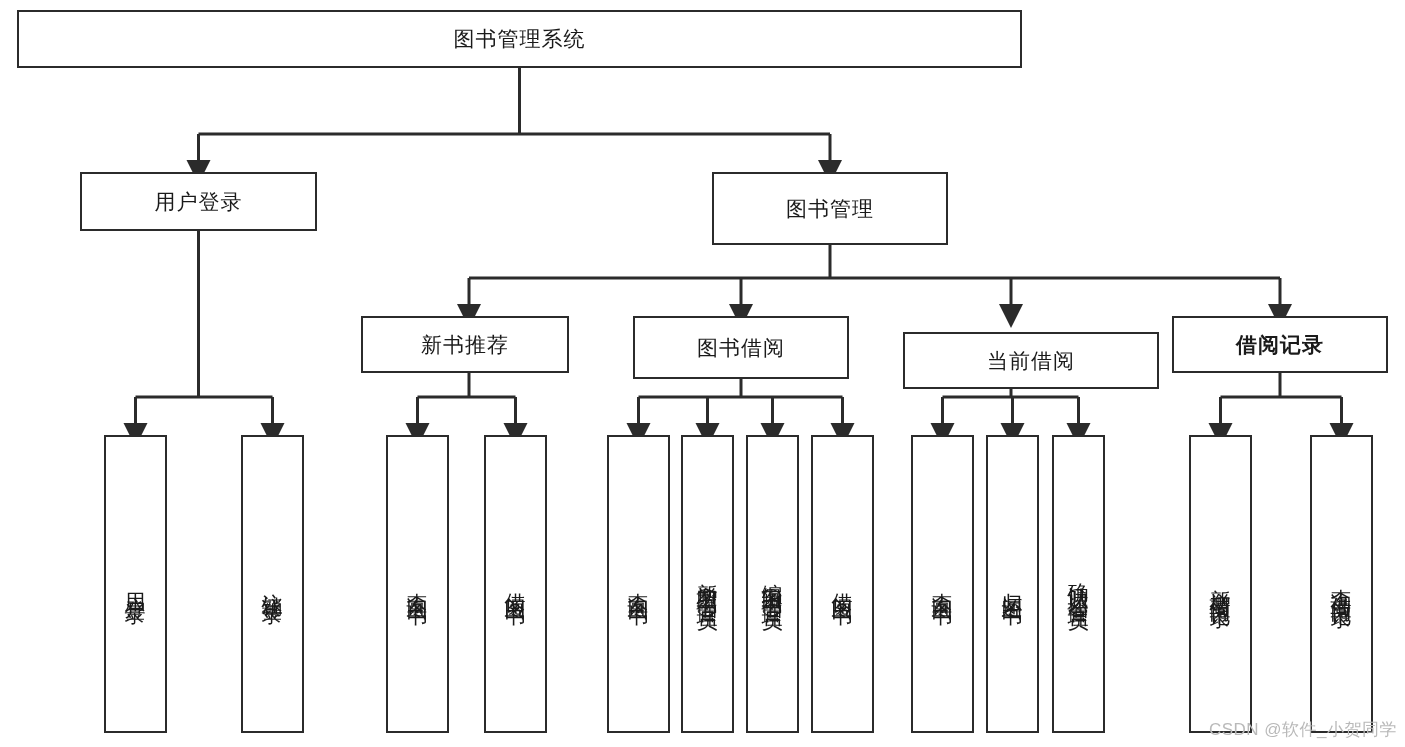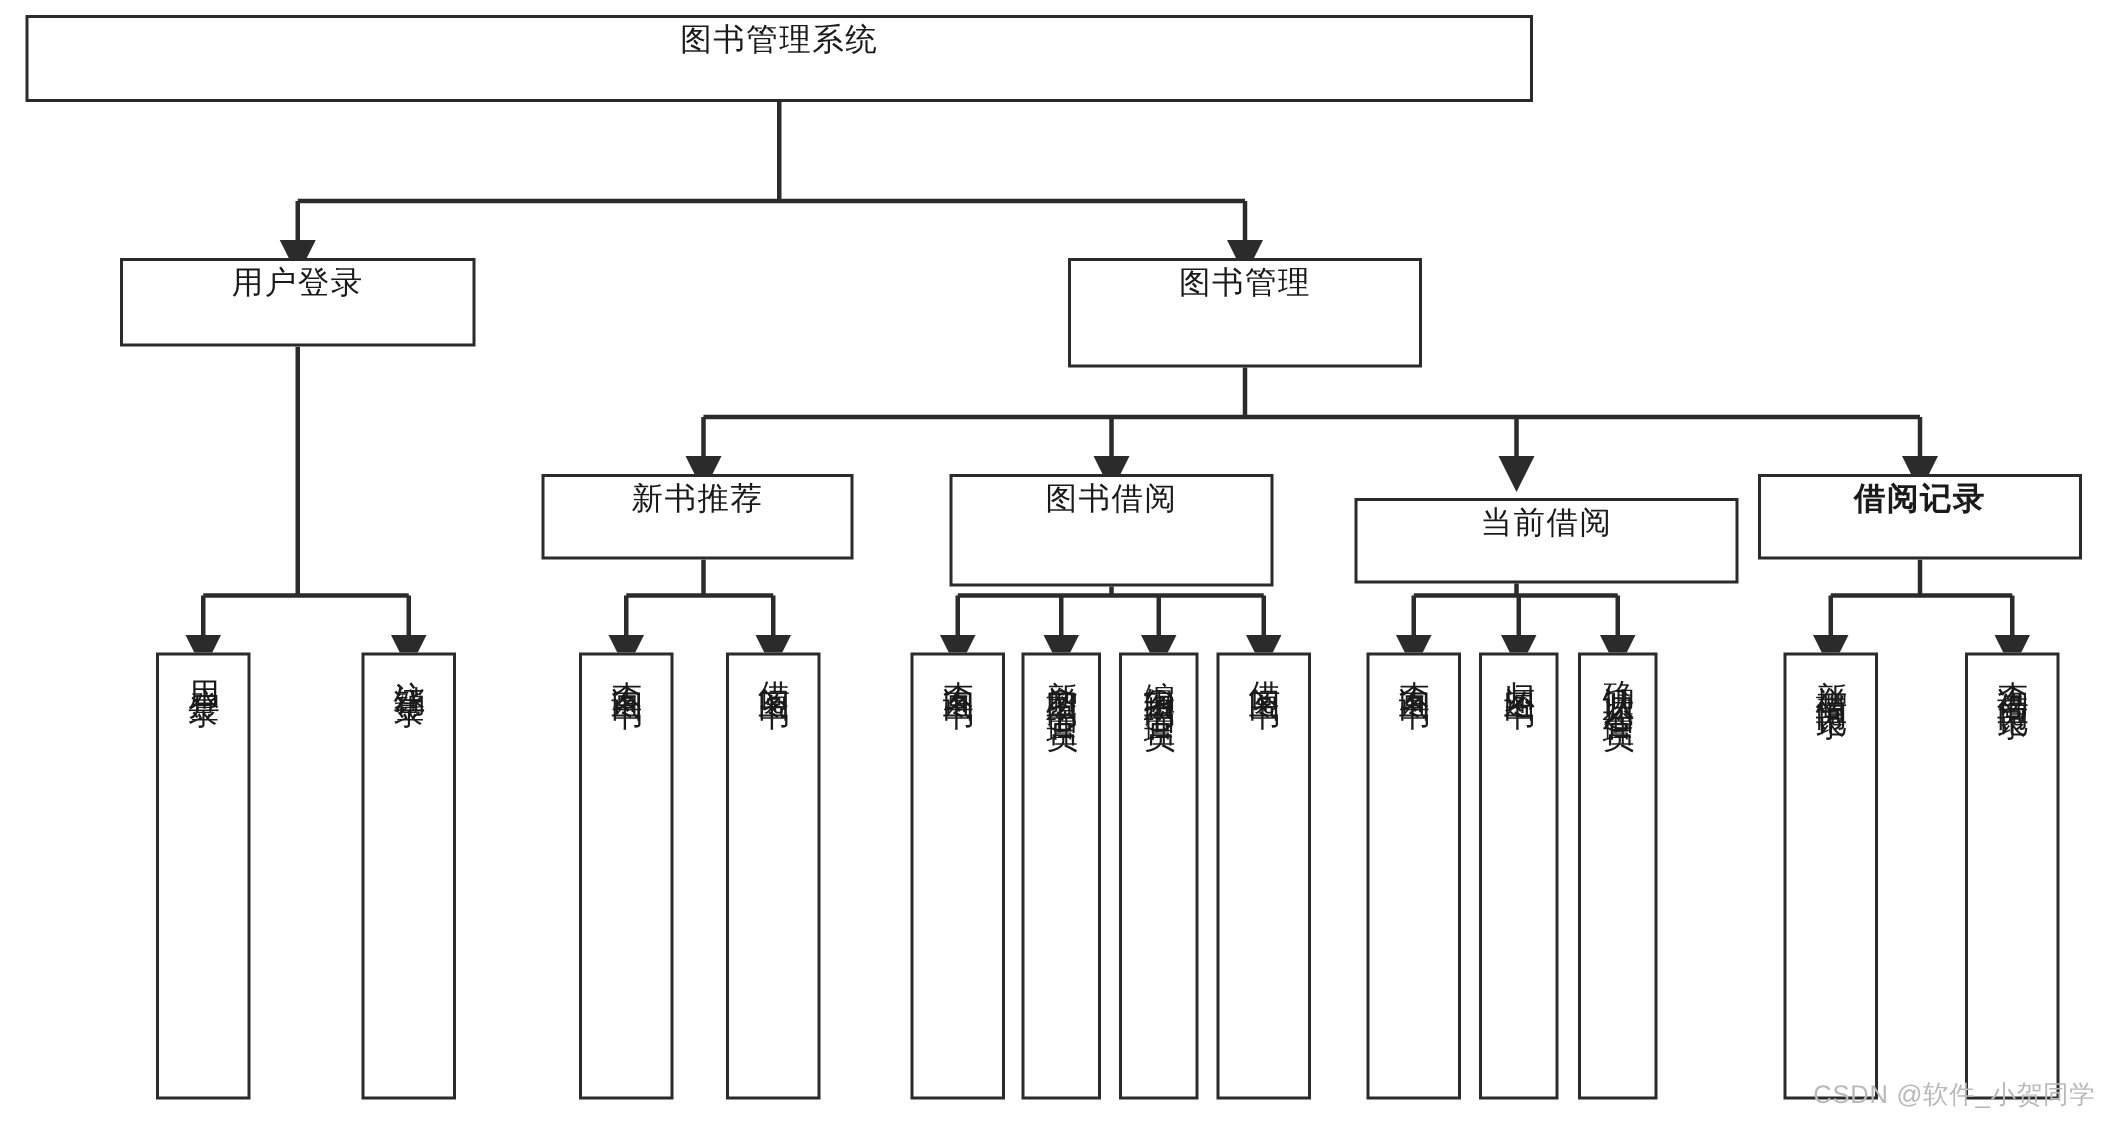--- a/index.html
+++ b/index.html
@@ -24,21 +24,21 @@
     width: 1405px;
     height: 747px;
     pointer-events: none;
   }
   .node {
     position: absolute;
     box-sizing: border-box;
     background: #ffffff;
     border: 2px solid #2b2b2b;
     display: flex;
-    align-items: flex-start;
+    align-items: center;
     justify-content: center;
     color: #1a1a1a;
   }
   .node.horiz {
     font-size: 21px;
     letter-spacing: 1px;
   }
   .node.leaf {
     font-size: 21px;
   }
@@ -114,21 +114,21 @@
       </div>
       <div class="node horiz" style="left: 80px; top: 172px; width: 237px; height: 59px;">
         <span>用户登录</span>
       </div>
       <div class="node horiz" style="left: 712px; top: 172px; width: 236px; height: 73px;">
         <span>图书管理</span>
       </div>
       <div class="node horiz" style="left: 361px; top: 316px; width: 208px; height: 57px;">
         <span>新书推荐</span>
       </div>
-      <div class="node horiz" style="left: 633px; top: 316px; width: 216px; height: 75px;">
+      <div class="node horiz" style="left: 633px; top: 316px; width: 216px; height: 63px;">
         <span>图书借阅</span>
       </div>
       <div class="node horiz" style="left: 903px; top: 332px; width: 256px; height: 57px;">
         <span>当前借阅</span>
       </div>
       <div class="node horiz" style="left: 1172px; top: 316px; width: 216px; height: 57px; font-weight: bold;">
         <span>借阅记录</span>
       </div>
       <div class="node leaf" style="left: 104px; top: 435px; width: 63px; height: 298px;">
         <span class="leaf-label">用户登录</span>

